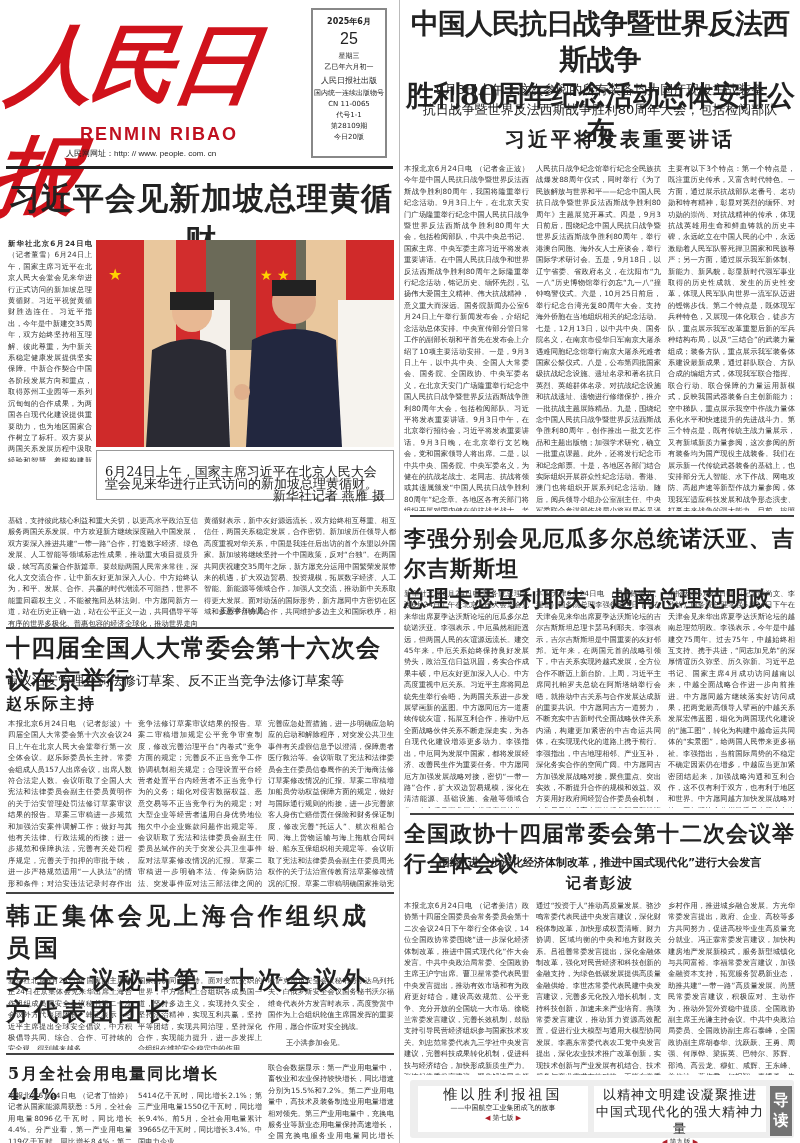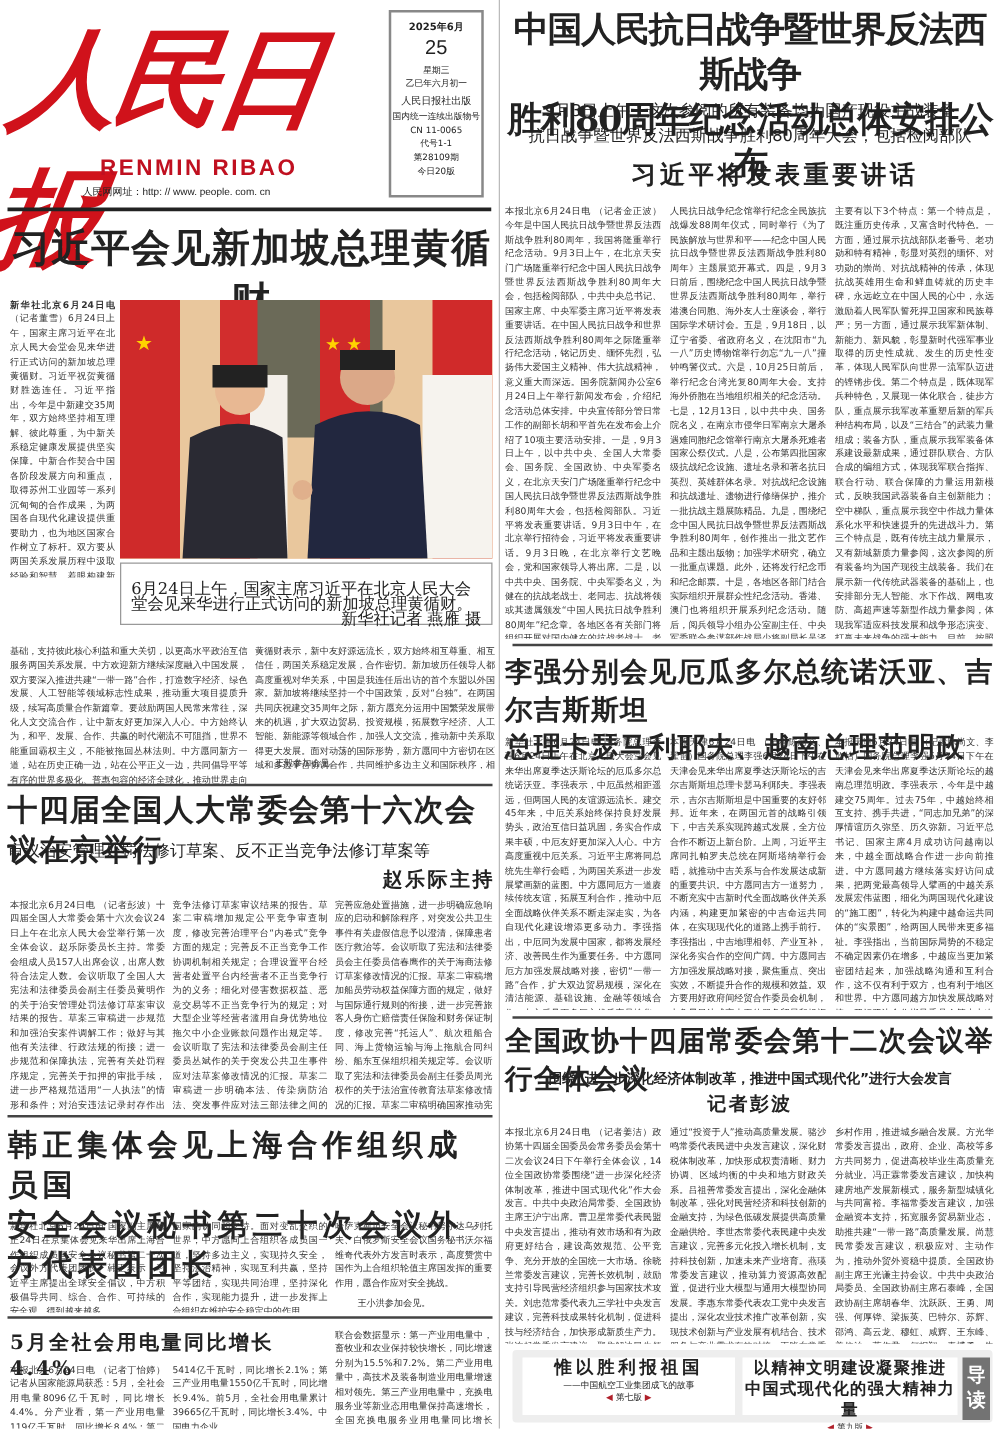--- a/index.html
+++ b/index.html
@@ -20,21 +20,21 @@
 .h-main{left:6px;top:178px;width:390px;font-size:31px;font-weight:bold;text-align:center;letter-spacing:1px}
 .body{font-size:7.3px;line-height:11.4px;color:#333;text-align:justify;overflow:hidden}
 .body .dl{font-weight:bold}
 .photo{left:96px;top:240px;width:298px;height:207px;overflow:hidden;background:#f2c9a0}
 .caption{left:96px;top:450px;width:298px;height:50px;border:1px solid #999;padding:15px 8px;font-size:13px;line-height:12px;font-family:"DejaVu Serif",serif}
 .caption .credit{text-align:right;display:block}
 .rule{background:#444;height:2px}
 .h2{font-family:"DejaVu Serif",serif;font-weight:bold;text-align:left;letter-spacing:1px}
 .navbox{left:410px;top:1080px;width:384px;height:58px;background:#eee;border-radius:3px}
 .navcard{position:absolute;top:6px;height:46px;background:#fff;text-align:center}
-.navcard .t{font-size:14px;font-weight:bold;letter-spacing:3px;line-height:17px}
+.navcard .t{font-size:14px;font-weight:normal;letter-spacing:3px;line-height:17px}
 .navcard .s{font-size:7px;font-family:"DejaVu Serif",serif}
 .navcard .pg{font-size:7px;color:#333}
 .navcard .arr{color:#b0202a;font-size:7px}
 .guide{position:absolute;right:2px;top:6px;width:22px;height:50px;background:#737373;color:#fff;font-size:15px;font-weight:bold;text-align:center;line-height:20px;padding-top:4px}
 </style>
 </head>
 <body>
 
 <div class="abs masthead-logo">人民日报</div>
 <div class="abs masthead-en">RENMIN RIBAO</div>
@@ -105,21 +105,21 @@
   <div>李强分别会见厄瓜多尔总统诺沃亚、吉尔吉斯斯坦</div>
   <div>总理卡瑟马利耶夫、越南总理范明政</div>
 </div>
 <div class="abs body" style="left:404px;top:588px;width:125px;height:220px">新华社北京6月24日电 国务院总理李强6月24日上午在北京人民大会堂会见来华出席夏季达沃斯论坛的厄瓜多尔总统诺沃亚。李强表示，中厄虽然相距遥远，但两国人民的友谊源远流长。建交45年来，中厄关系始终保持良好发展势头，政治互信日益巩固，务实合作成果丰硕，中厄友好更加深入人心。中方高度重视中厄关系。习近平主席将同总统先生举行会晤，为两国关系进一步发展擘画新的蓝图。中方愿同厄方一道赓续传统友谊，拓展互利合作，推动中厄全面战略伙伴关系不断走深走实，为各自现代化建设增添更多动力。李强指出，中厄同为发展中国家，都将发展经济、改善民生作为重要任务。中方愿同厄方加强发展战略对接，密切“一带一路”合作，扩大双边贸易规模，深化在清洁能源、基础设施、金融等领域合作。中方乐见更多厄方优质产品输华，欢迎厄方用好进博会等推介平台。（下转第三版）</div>
 <div class="abs body" style="left:536px;top:588px;width:125px;height:220px">本报天津6月24日电 （记者陈尚文、翟雷）国务院总理李强6月24日下午在天津会见来华出席夏季达沃斯论坛的吉尔吉斯斯坦总理卡瑟马利耶夫。李强表示，吉尔吉斯斯坦是中国重要的友好邻邦。近年来，在两国元首的战略引领下，中吉关系实现跨越式发展，全方位合作不断迈上新台阶。上周，习近平主席同扎帕罗夫总统在阿斯塔纳举行会晤，就推动中吉关系与合作发展达成新的重要共识。中方愿同吉方一道努力，不断充实中吉新时代全面战略伙伴关系内涵，构建更加紧密的中吉命运共同体，在实现现代化的道路上携手前行。李强指出，中吉地理相邻、产业互补，深化务实合作的空间广阔。中方愿同吉方加强发展战略对接，聚焦重点、突出实效，不断提升合作的规模和效益。双方要用好政府间经贸合作委员会机制，力争早日达成高水平的服务贸易和投资协定。要扎实推进中吉乌铁路、中吉友谊桥、口岸改造等互联互通项目建设。（下转第三版）</div>
 <div class="abs body" style="left:668px;top:588px;width:127px;height:220px">本报天津6月24日电 （记者陈尚文、李欣怡）国务院总理李强6月24日下午在天津会见来华出席夏季达沃斯论坛的越南总理范明政。李强表示，今年是中越建交75周年。过去75年，中越始终相互支持、携手共进，“同志加兄弟”的深厚情谊历久弥坚、历久弥新。习近平总书记、国家主席4月成功访问越南以来，中越全面战略合作进一步向前推进。中方愿同越方继续落实好访问成果，把两党最高领导人擘画的中越关系发展宏伟蓝图，细化为两国现代化建设的“施工图”，转化为构建中越命运共同体的“实景图”，给两国人民带来更多福祉。李强指出，当前国际局势的不稳定不确定因素仍在增多，中越应当更加紧密团结起来，加强战略沟通和互利合作，这不仅有利于双方，也有利于地区和世界。中方愿同越方加快发展战略对接，开好双边合作指导委员会第十七次会议，落实好共建“一带一路”倡议和“两廊一圈”框架对接合作规划。（下转第三版）</div>
 <div class="abs rule" style="left:410px;top:813px;width:384px"></div>
 
 <div class="abs h2" style="left:6px;top:632px;width:390px;font-size:24px;line-height:32px">十四届全国人大常委会第十六次会议在京举行</div>
 <div class="abs" style="left:6px;top:672px;width:390px;font-size:13px;font-weight:normal;text-align:left">审议治安管理处罚法修订草案、反不正当竞争法修订草案等</div>
-<div class="abs" style="left:6px;top:694px;width:390px;font-size:16px;font-weight:bold;text-align:right;letter-spacing:2px">赵乐际主持</div>
+<div class="abs" style="left:6px;top:694px;width:390px;font-size:16px;font-weight:bold;text-align:left;letter-spacing:2px">赵乐际主持</div>
 <div class="abs body" style="left:8px;top:718px;width:124px;height:170px">本报北京6月24日电 （记者彭波）十四届全国人大常委会第十六次会议24日上午在北京人民大会堂举行第一次全体会议。赵乐际委员长主持。常委会组成人员157人出席会议，出席人数符合法定人数。会议听取了全国人大宪法和法律委员会副主任委员黄明作的关于治安管理处罚法修订草案审议结果的报告。草案三审稿进一步规范和加强治安案件调解工作；做好与其他有关法律、行政法规的衔接；进一步规范和保障执法，完善有关处罚程序规定，完善关于扣押的审批手续，进一步严格规范适用“一人执法”的情形和条件；对治安违法记录封存作出规定等。会议听取了宪法和法律委员会副主任委员王薇作的关于反不正当</div>
 <div class="abs body" style="left:138px;top:718px;width:124px;height:170px">竞争法修订草案审议结果的报告。草案二审稿增加规定公平竞争审查制度，修改完善治理平台“内卷式”竞争方面的规定；完善反不正当竞争工作协调机制相关规定；合理设置平台经营者处置平台内经营者不正当竞争行为的义务；细化对侵害数据权益、恶意交易等不正当竞争行为的规定；对大型企业等经营者滥用自身优势地位拖欠中小企业账款问题作出规定等。会议听取了宪法和法律委员会副主任委员丛斌作的关于突发公共卫生事件应对法草案修改情况的汇报。草案二审稿进一步明确本法、传染病防治法、突发事件应对法三部法律之间的适用关系；完善管理与指挥体制；完善突发公共卫生事件报告制度，拓宽单位和个人报告渠道，细化有关部门报告程序；</div>
 <div class="abs body" style="left:268px;top:718px;width:126px;height:170px">完善应急处置措施，进一步明确应急响应的启动和解除程序，对突发公共卫生事件有关虚假信息予以澄清，保障患者医疗救治等。会议听取了宪法和法律委员会主任委员信春鹰作的关于海商法修订草案修改情况的汇报。草案二审稿增加船员劳动权益保障方面的规定，做好与国际通行规则的衔接，进一步完善旅客人身伤亡赔偿责任保险和财务保证制度，修改完善“托运人”、航次租船合同、海上货物运输与海上拖航合同纠纷、船东互保组织相关规定等。会议听取了宪法和法律委员会副主任委员周光权作的关于法治宣传教育法草案修改情况的汇报。草案二审稿明确国家推动宪法宣传教育常态化、长效化；（下转第二版）</div>
 <div class="abs rule" style="left:6px;top:892px;width:388px"></div>
 
 <div class="abs h2" style="left:404px;top:818px;width:392px;font-size:22px;line-height:30px">全国政协十四届常委会第十二次会议举行全体会议</div>
 <div class="abs" style="left:404px;top:855px;width:392px;font-size:11px;font-weight:bold;text-align:center">围绕“进一步深化经济体制改革，推进中国式现代化”进行大会发言</div>
 <div class="abs" style="left:404px;top:874px;width:392px;font-size:15px;font-weight:bold;text-align:center;letter-spacing:2px">记者彭波</div>
 <div class="abs body" style="left:404px;top:900px;width:125px;height:175px">本报北京6月24日电 （记者姜洁）政协第十四届全国委员会常务委员会第十二次会议24日下午举行全体会议，14位全国政协常委围绕“进一步深化经济体制改革，推进中国式现代化”作大会发言。中共中央政治局常委、全国政协主席王沪宁出席。曹卫星常委代表民盟中央发言提出，推动有效市场和有为政府更好结合，建设高效规范、公平竞争、充分开放的全国统一大市场。徐晓兰常委发言建议，完善长效机制，鼓励支持引导民营经济组织参与国家技术攻关。刘忠范常委代表九三学社中央发言建议，完善科技成果转化机制，促进科技与经济结合，加快形成新质生产力。张连起常委发言建议，聚焦解决民生领域急难愁盼问题扩内需，</div>
 <div class="abs body" style="left:536px;top:900px;width:125px;height:175px">通过“投资于人”推动高质量发展。骆沙鸣常委代表民进中央发言建议，深化财税体制改革，加快形成权责清晰、财力协调、区域均衡的中央和地方财政关系。吕祖善常委发言提出，深化金融体制改革，强化对民营经济和科技创新的金融支持，为绿色低碳发展提供高质量金融供给。李世杰常委代表民建中央发言建议，完善多元化投入增长机制，支持科技创新，加速未来产业培育。燕瑛常委发言建议，推动算力资源高效配置，促进行业大模型与通用大模型协同发展。李惠东常委代表农工党中央发言提出，深化农业技术推广改革创新，实现技术创新与产业发展有机结合、技术服务与产业需求有效对接。王晓东常委发言提出，更好发挥县城连接城市、带动</div>

